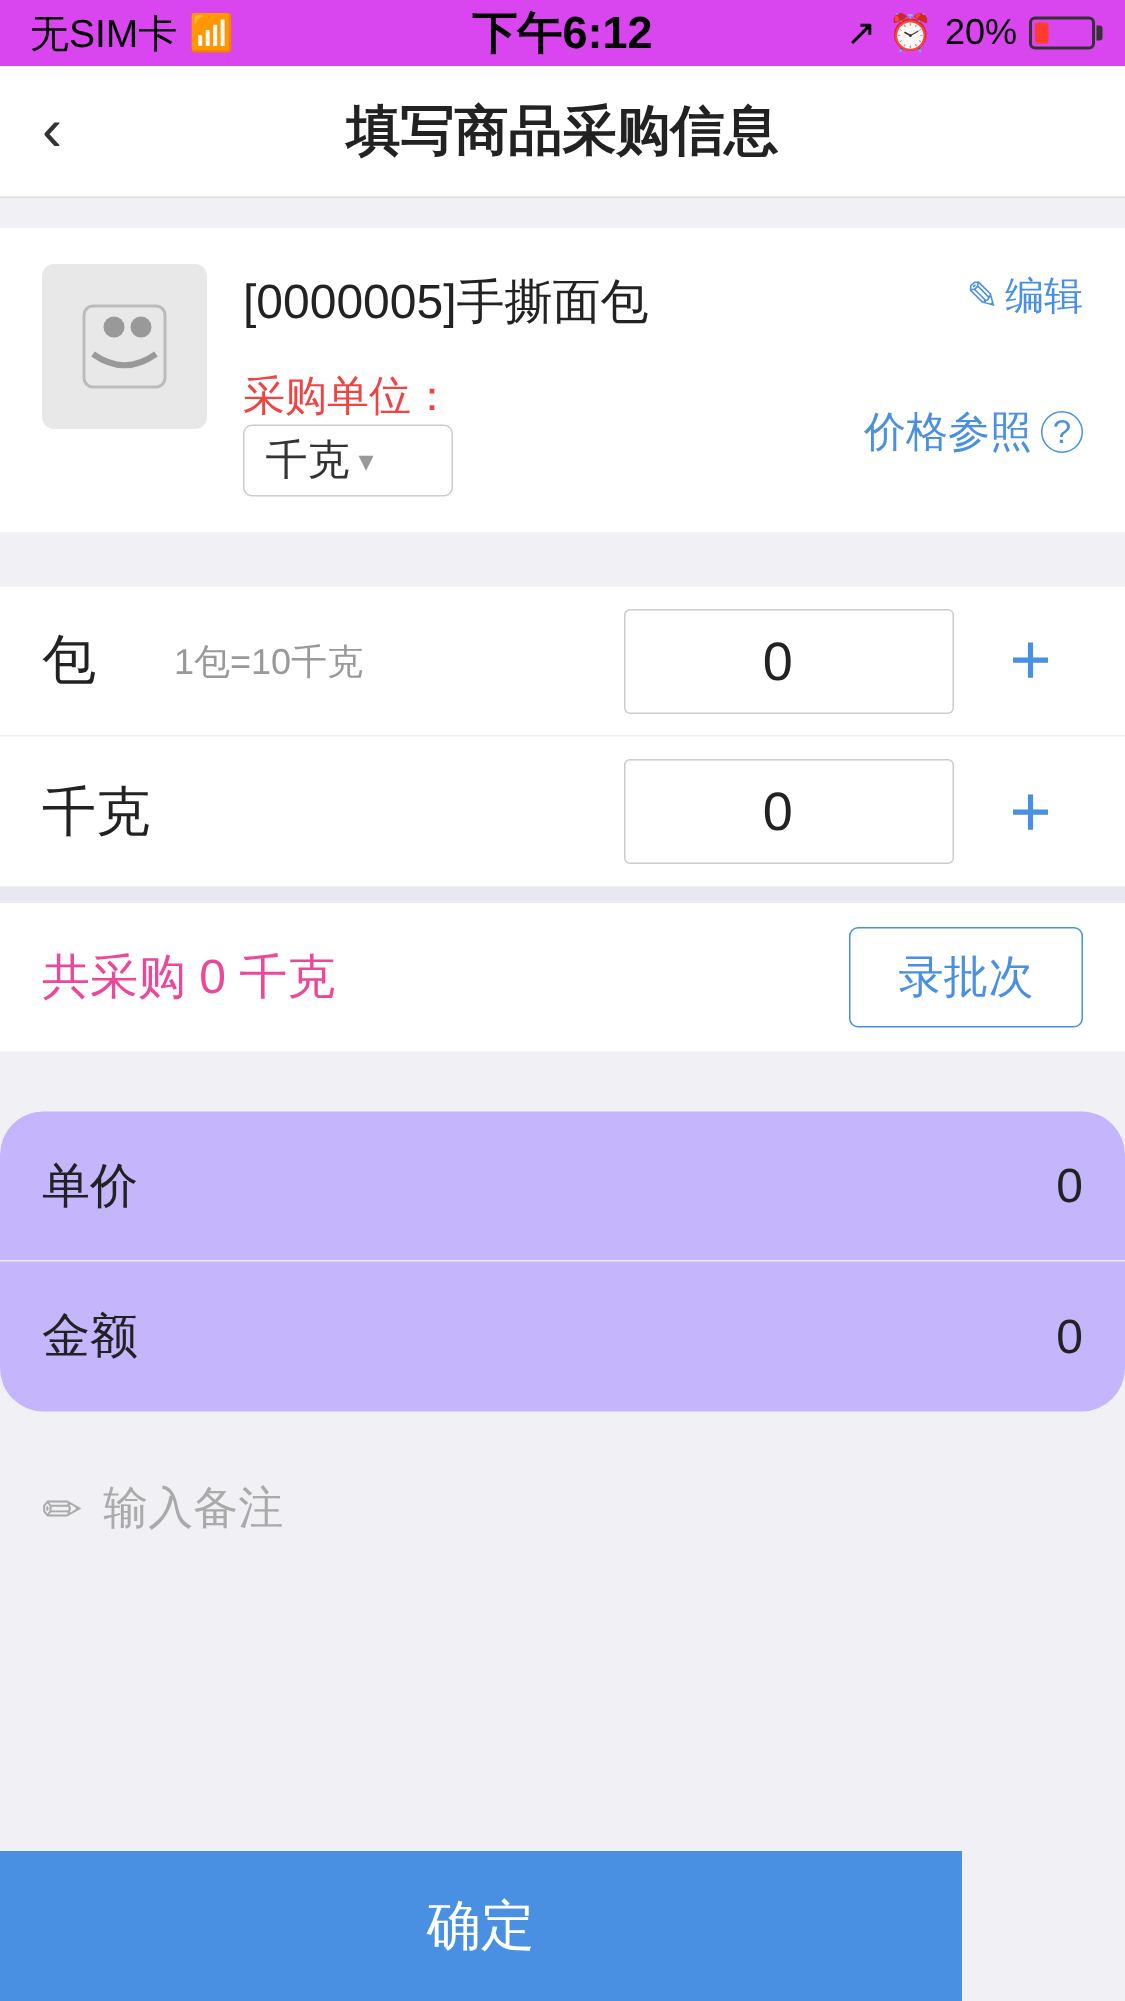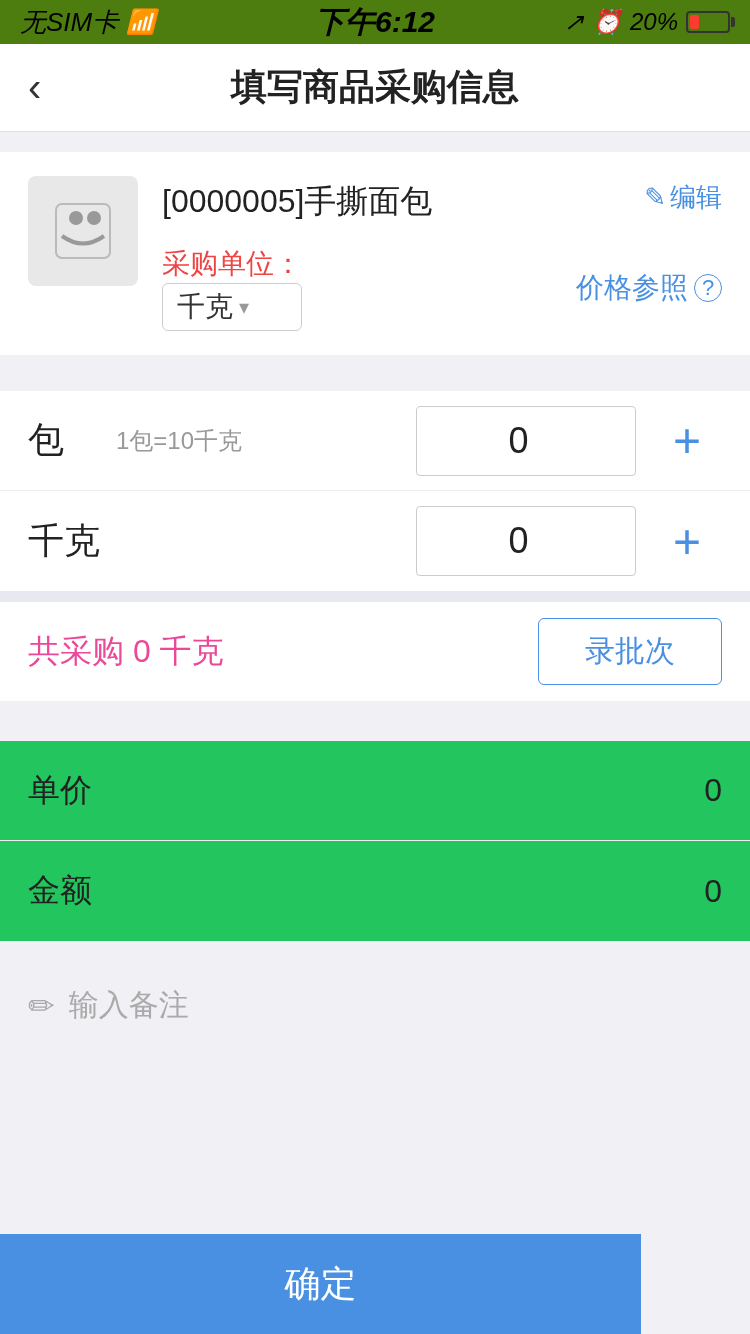--- a/index.html
+++ b/index.html
@@ -8,28 +8,27 @@
       width: 750px;
       min-height: 1334px;
       font-family: -apple-system, "PingFang SC", "Helvetica Neue", Arial, sans-serif;
       background: #f0f0f5;
       font-size: 32px;
     }
 
     
     .status-bar {
       height: 44px;
-      background: #4d7c0f;
+      background: #d946ef;
       display: flex;
       align-items: center;
       justify-content: space-between;
       padding: 0 20px;
       font-size: 28px;
       font-weight: 500;
-      font-style: italic;
     }
     .status-bar-left {
       display: flex;
       align-items: center;
       gap: 8px;
       font-size: 26px;
     }
     .status-bar-center {
       font-size: 30px;
       font-weight: 600;
@@ -237,29 +236,30 @@
     }
     .summary-text {
       font-size: 32px;
       color: #ec4899;
     }
     .batch-btn {
       border: 1px solid #4a90e2;
       background: #fff;
       color: #4a90e2;
       font-size: 30px;
-      padding: 12px 46px;
+      padding: 12px 32px;
       border-radius: 6px;
       cursor: pointer;
     }
 
     
     .info-section {
-      background: #22c55e;
+      background: #c4b5fd;
       margin-top: 20px;
+      border-radius: 29px;
     }
     .info-row {
       display: flex;
       align-items: center;
       justify-content: space-between;
       padding: 0 28px;
       height: 100px;
       border-bottom: 1px solid #eee;
     }
     .info-row:last-child {

